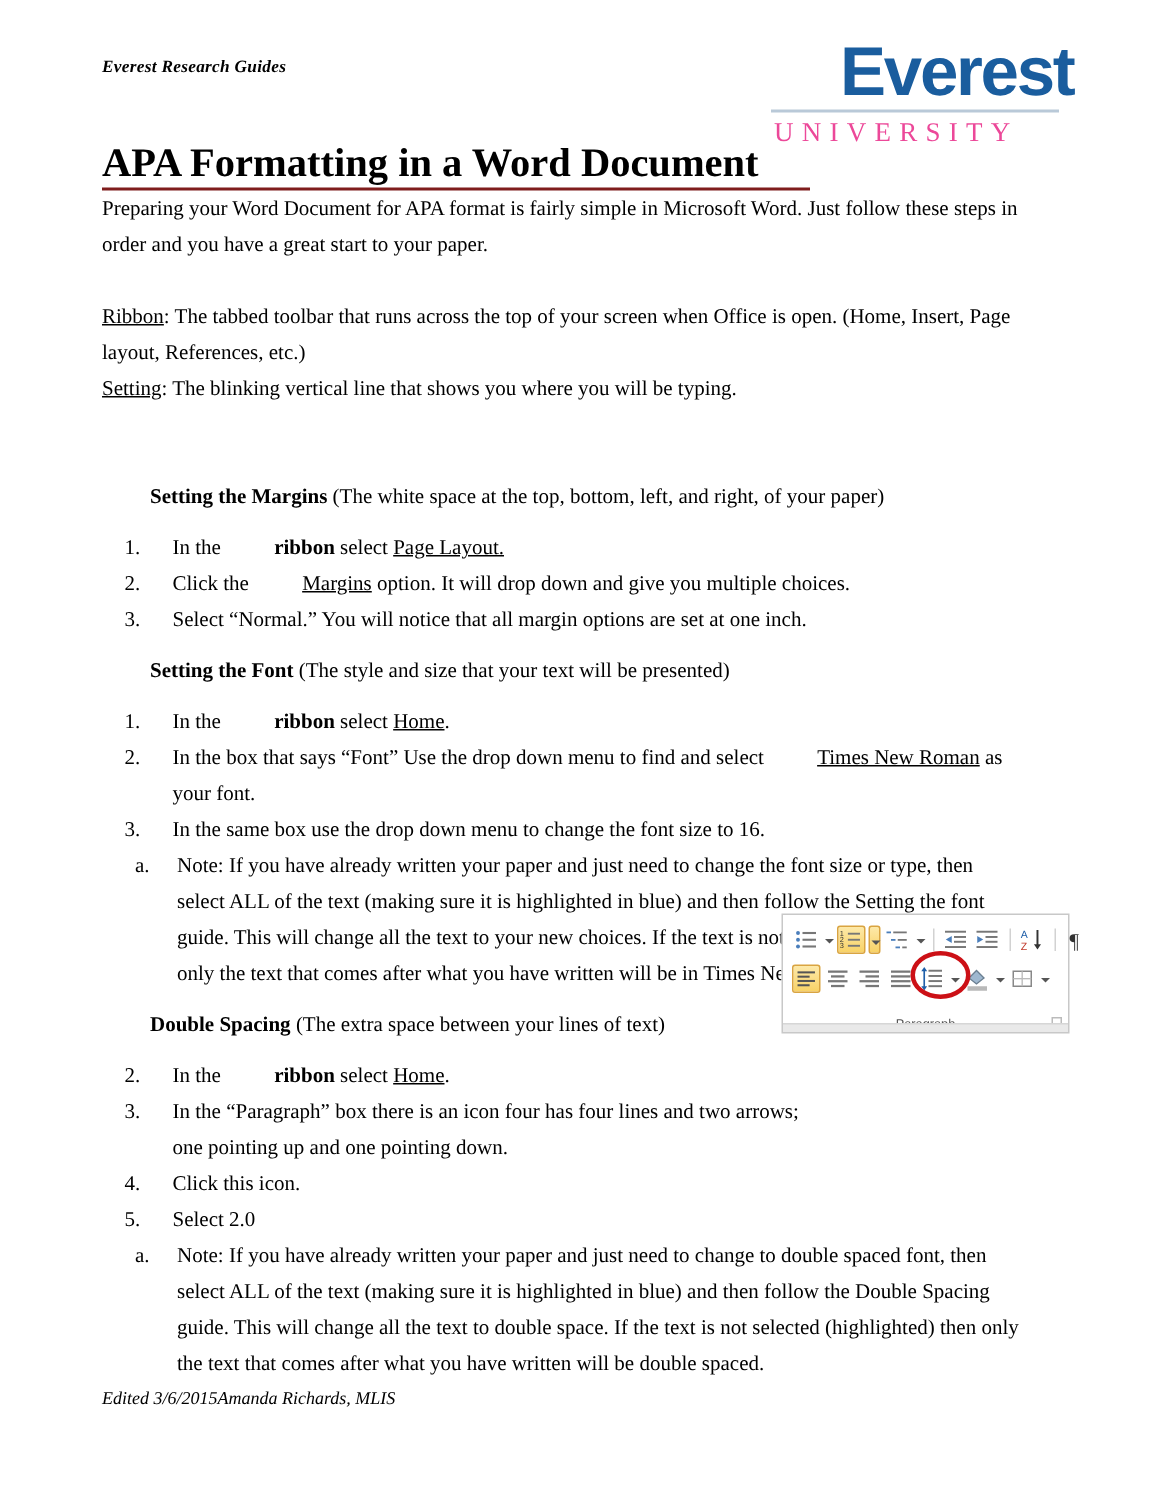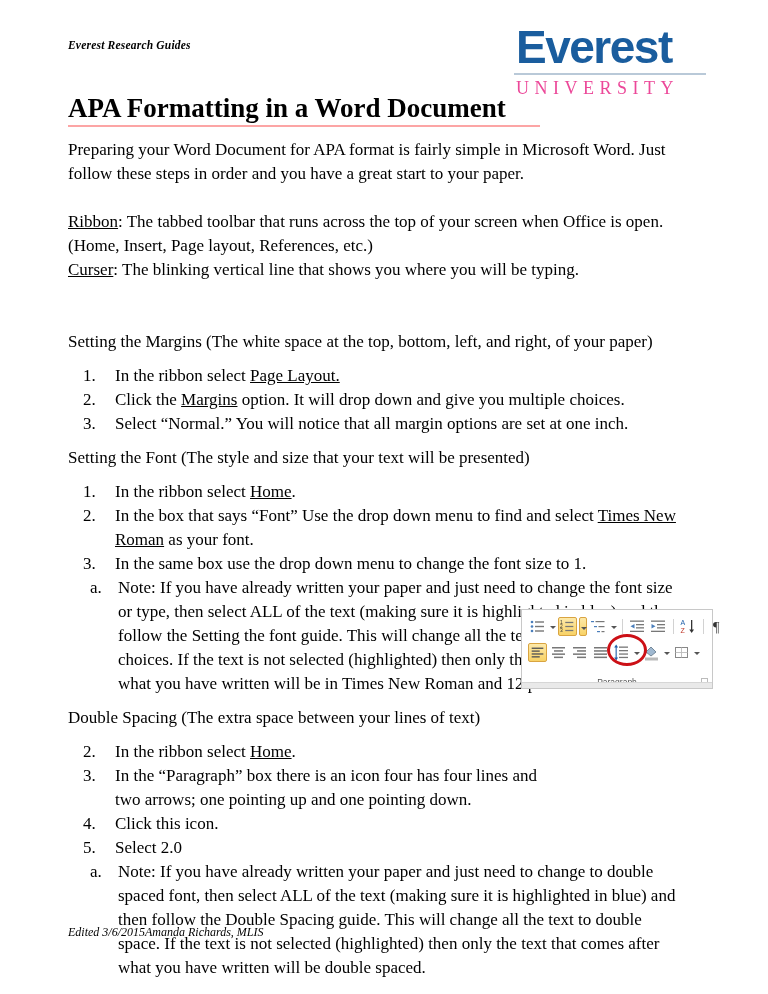--- a/index.html
+++ b/index.html
@@ -51,20 +51,21 @@
     font-family: "Liberation Sans", "DejaVu Sans", sans-serif;
   }
   .logo-word {
     font-size: 46px;
     font-weight: bold;
     color: #1a5d9e;
     line-height: 50px;
     letter-spacing: -1.5px;
     text-align: left;
     padding-left: 6px;
+    margin-left: 44px;
   }
   .logo-rule {
     height: 2px;
     background: #b9c9d8;
     margin: 1px 0 3px 4px;
   }
   .logo-sub {
     font-family: "Liberation Serif", "DejaVu Serif", serif;
     font-size: 18px;
     color: #ec4899;
@@ -76,46 +77,46 @@
 
   
   .doc-title {
     position: absolute;
     top: 92px;
     left: 68px;
     font-size: 27px;
     font-weight: bold;
     line-height: 32px;
     white-space: pre;
-    border-bottom: 2px solid #fca5a5;
+    border-bottom: 2px solid #7f1d1d;
     display: inline-block;
     padding-right: 0px;
     padding-bottom: 1px;
   }
 
   
   .content {
     position: absolute;
-    top: 138px;
+    top: 128px;
     left: 68px;
     width: 612px;
-    font-size: 17px;
+    font-size: 14px;
     line-height: 24px;
   }
   p.para {
     margin: 0 0 0 0;
     text-align: left;
   }
   .spacer {
     height: 24px;
   }
   .spacer-sm {
     height: 10px;
   }
-  b { font-weight: normal; }
+  b { font-weight: bold; margin-left: 32px; }
   u { text-decoration: underline; }
   .section-head { font-weight: bold; }
 
   
   ol.lvl1 {
     margin: 0;
     padding: 0;
     list-style: none;
   }
   ol.lvl1 > li {
@@ -272,41 +273,41 @@
 
   <div class="doc-title">APA Formatting in a Word Document     </div>
 
   <div class="content">
 
     <p class="para">Preparing your Word Document for APA format is fairly simple in Microsoft Word. Just follow these steps in order and you have a great start to your paper.</p>
 
     <div class="spacer"></div>
 
     <p class="para"><u>Ribbon</u><span>: The tabbed toolbar that runs across the top of your screen when Office is open. (Home, Insert, Page layout, References, etc.)</span></p>
-    <p class="para"><u>Curser</u><span>: The blinking vertical line that shows you where you will be typing.</span></p>
+    <p class="para"><u>Setting</u><span>: The blinking vertical line that shows you where you will be typing.</span></p>
 
     <div class="spacer"></div>
     <div class="spacer"></div>
 
     <p class="para"><b>Setting the Margins</b><span> (The white space at the top, bottom, left, and right, of your paper)</span></p>
     <div class="spacer-sm"></div>
     <ol class="lvl1">
       <li><span class="marker">1.</span><span><span>In the </span><b>ribbon</b><span> select </span><u>Page Layout.</u><span></span></span></li>
       <li><span class="marker">2.</span><span><span>Click the </span><b></b><span></span><u>Margins</u><span> option. It will drop down and give you multiple choices.</span></span></li>
       <li><span class="marker">3.</span><span><span>Select “Normal.” You will notice that all margin options are set at one inch.</span><b></b><span></span><u></u><span></span></span></li>
     </ol>
 
     <div class="spacer-sm"></div>
 
     <p class="para"><b>Setting the Font</b><span> (The style and size that your text will be presented)</span></p>
     <div class="spacer-sm"></div>
     <ol class="lvl1">
       <li><span class="marker">1.</span><span><span>In the </span><b>ribbon</b><span> select </span><u>Home</u><span>.</span></span></li>
       <li><span class="marker">2.</span><span><span>In the box that says “Font” Use the drop down menu to find and select </span><b></b><span></span><u>Times New Roman</u><span> as your font.</span></span></li>
-      <li><span class="marker">3.</span><span><span>In the same box use the drop down menu to change the font size to 1.</span><b></b><span></span><u></u><span></span></span></li>
+      <li><span class="marker">3.</span><span><span>In the same box use the drop down menu to change the font size to 16.</span><b></b><span></span><u></u><span></span></span></li>
     </ol>
     <ol class="lvl2">
       <li><span class="marker">a.</span><span>Note: If you have already written your paper and just need to change the font size or type, then select ALL of the text (making sure it is highlighted in blue) and then follow the Setting the font guide. This will change all the text to your new choices. If the text is not selected (highlighted) then only the text that comes after what you have written will be in Times New Roman and 12 point.</span></li>
     </ol>
 
     <div class="spacer-sm"></div>
 
     <p class="para"><b>Double Spacing</b><span> (The extra space between your lines of text)</span></p>
     <div class="spacer-sm"></div>
     <ol class="lvl1">

